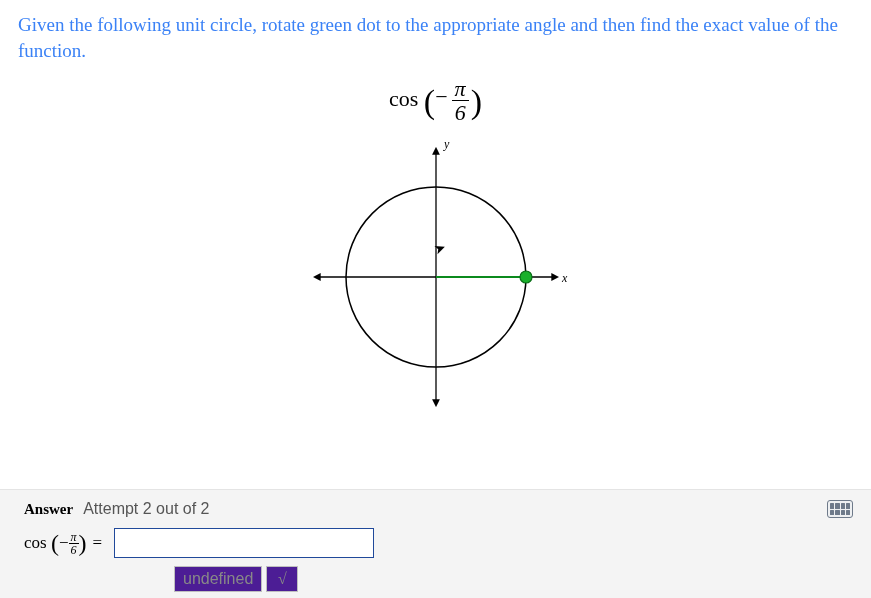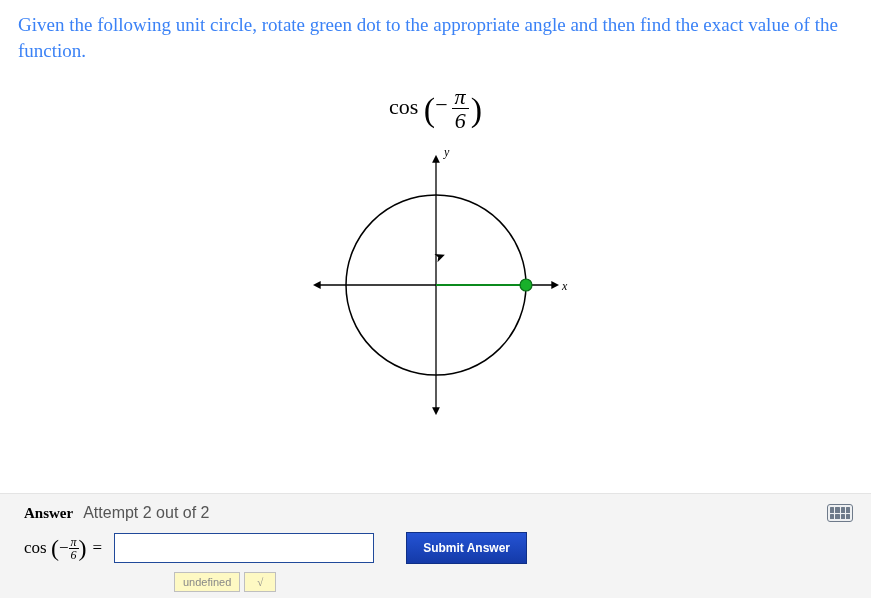--- a/index.html
+++ b/index.html
@@ -12,21 +12,21 @@
       overflow: hidden;
     }
     .question-text {
       padding: 12px 18px 4px 18px;
       font-size: 19px;
       line-height: 1.35;
       color: #3b82f6;
     }
     .expression-row {
       text-align: center;
-      margin-top: 18px;
+      margin-top: 10px;
       font-size: 22px;
     }
     .expression-row .func { font-family: 'Times New Roman', serif; }
     .paren { font-size: 34px; line-height: 0; vertical-align: -7px; display: inline-block; }
     .frac {
       display: inline-block;
       text-align: center;
       vertical-align: middle;
       font-style: italic;
       line-height: 1.05;
@@ -118,23 +118,23 @@
       cursor: pointer;
       margin-left: 24px;
     }
     .tool-row {
       display: flex;
       gap: 4px;
       margin-left: 150px;
     }
     .tool-btn {
       border: 1px solid #bfbfbf;
-      background: #fef9c3;
+      background: #4c1d95;
       color: #888;
-      font-size: 11px;
+      font-size: 16px;
       font-family: Arial, sans-serif;
       padding: 3px 8px;
       cursor: pointer;
     }
     .tool-btn.sqrt {
       width: 32px;
       font-family: 'Times New Roman', serif;
       text-align: center;
     }
   </style>
@@ -183,19 +183,18 @@
   </div>
   <div class="entry-row">
     <span class="small-expr">
       <span>cos</span>&nbsp;<span class="paren-s">(</span><span>−</span><span class="frac-s">
           <span class="num">π</span>
           <span class="den">6</span>
         </span><span class="paren-s">)</span>
       <span class="eq">=</span>
     </span>
     <input class="ans-input" type="text" value="" style="">
-    <button class="submit-btn">Submit Answer</button>
   </div>
   <div class="tool-row">
     <button class="tool-btn">undefined</button>
     <button class="tool-btn sqrt">√</button>
   </div>
 </div>
 
 </body></html>

